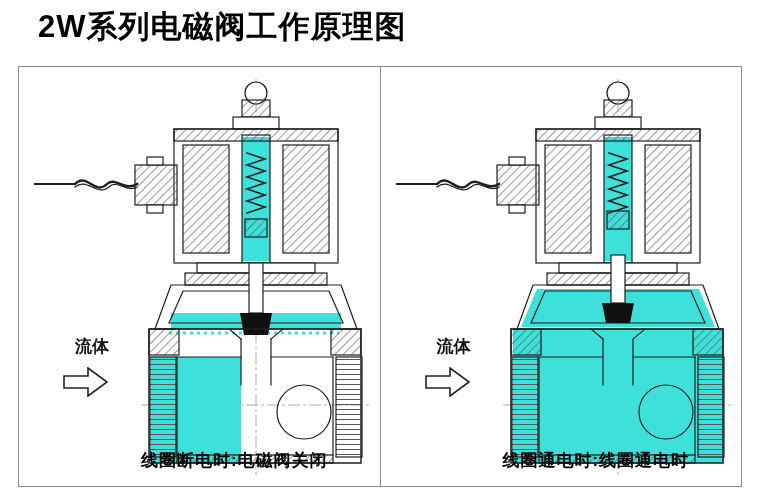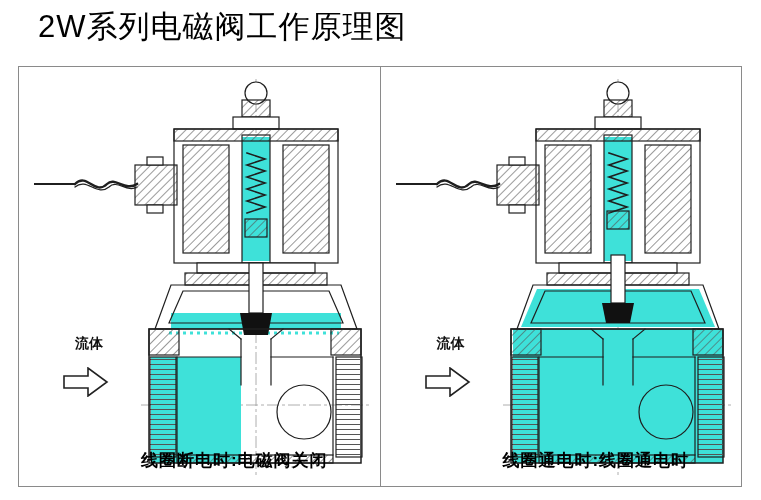--- a/index.html
+++ b/index.html
@@ -8,34 +8,34 @@
     --border:#8a8a8a;
     --bg:#ffffff;
   }
   html,body{margin:0;padding:0;background:var(--bg);}
   #screen{
     position:relative;width:761px;height:500px;background:var(--bg);
     font-family:"Liberation Sans","DejaVu Sans",sans-serif;overflow:hidden;
   }
   .page-title{
     position:absolute;left:38px;top:6px;
-    font-size:31px;font-weight:normal;color:#000;letter-spacing:1px;text-align:center;
+    font-size:31px;font-weight:bold;color:#000;letter-spacing:1px;text-align:center;
   }
   .panels{
     position:absolute;left:18px;top:66px;width:722px;height:419px;
     border:1px solid var(--border);display:flex;
   }
   .panel{position:relative;width:50%;height:100%;}
   .panel.first{border-right:1px solid var(--border);}
   .valve-svg{position:absolute;left:0;top:0;}
   g.ink{stroke:var(--line);fill:none;stroke-width:1.2;stroke-linecap:square;}
   g.fluid{fill:var(--fluid);stroke:none;}
   .fluid-label{
     position:absolute;left:56px;top:268px;
-    font-size:14px;font-weight:bold;color:#111;
+    font-size:17px;font-weight:bold;color:#111;
   }
   .fluid-arrow{position:absolute;left:44px;top:300px;}
   .caption{
     position:absolute;left:0;right:0;bottom:14px;text-align:center;
     padding-left:70px;font-size:17px;font-weight:bold;color:#000;letter-spacing:1px;
   }
 </style>
 </head>
 <body>
 

